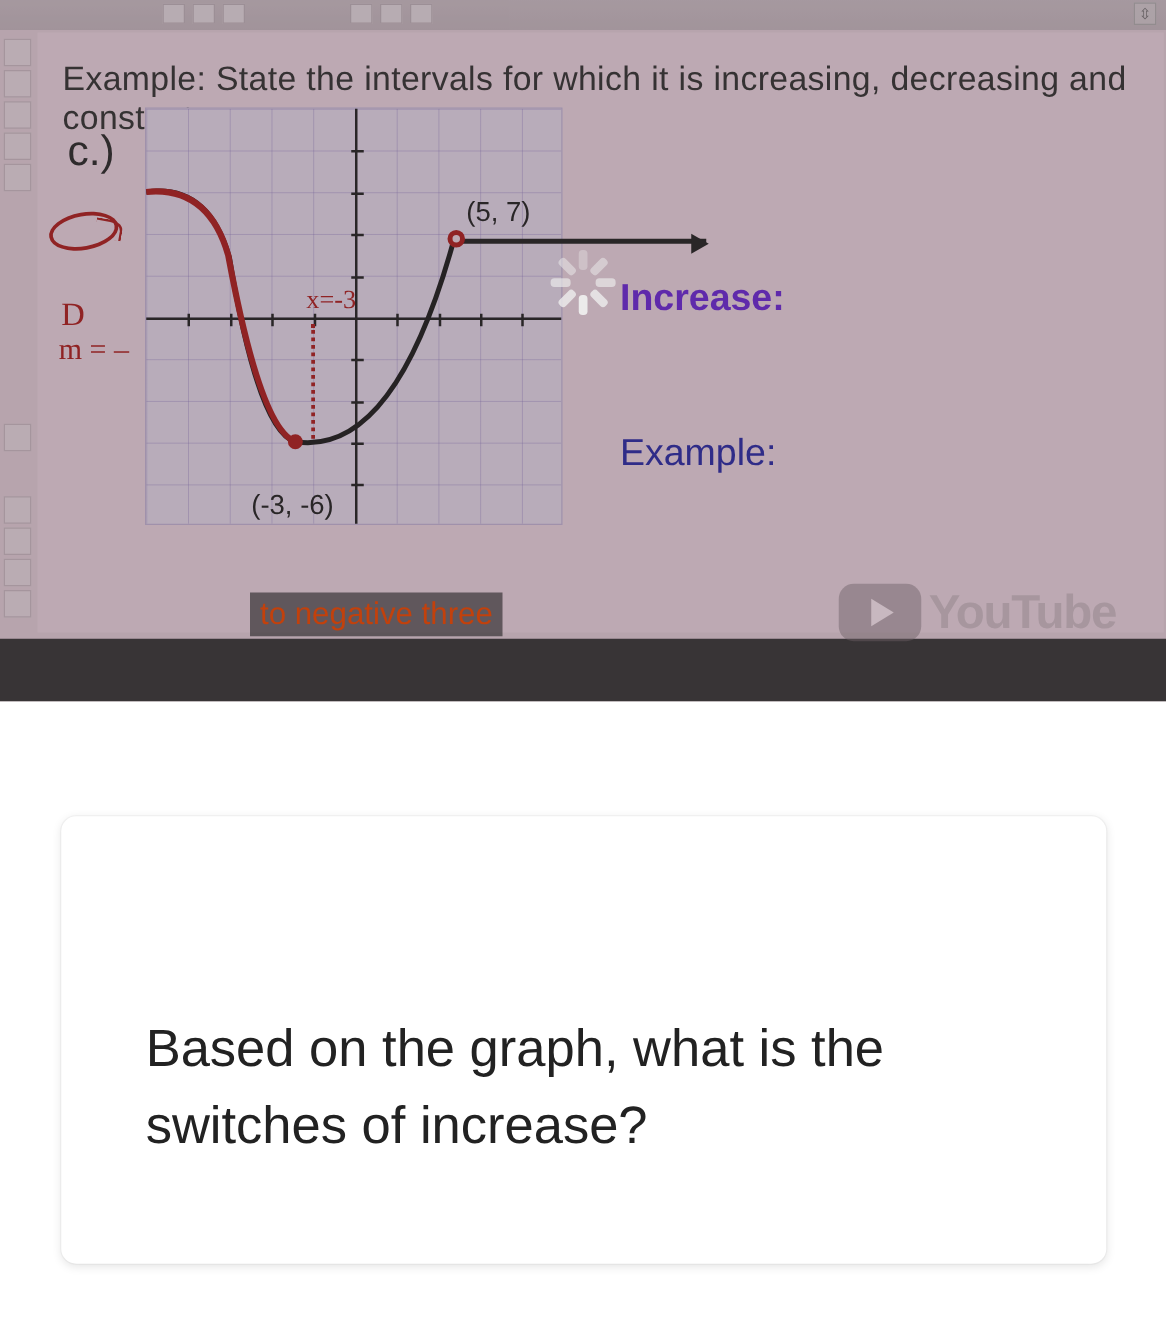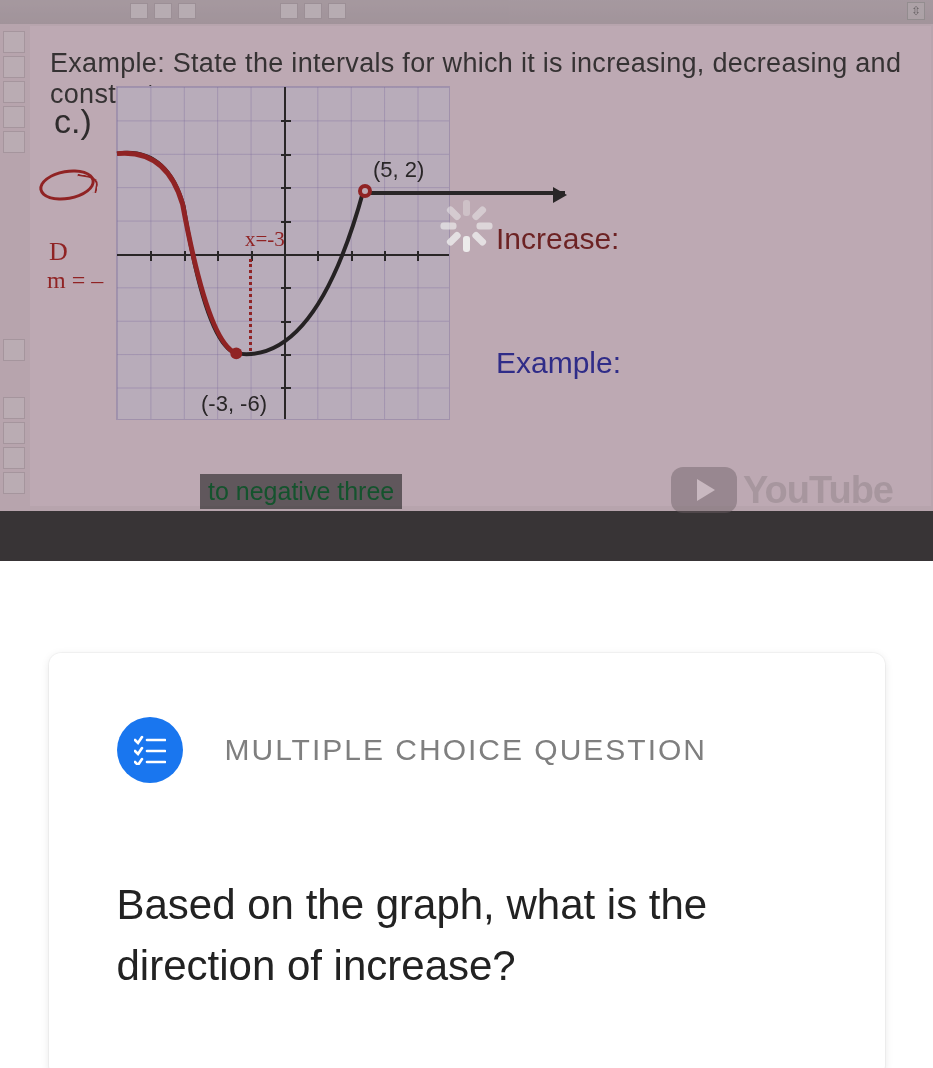--- a/index.html
+++ b/index.html
@@ -44,32 +44,32 @@
   .m-note { position:absolute; left:-70px; top:180px; font-size:24px; }
   .x-note { position:absolute; left:128px; top:140px; font-size:21px; }
   .vdash { position:absolute; left:132px; top:172px; width:0; height:92px; border-left:3px dotted #b01e1e; }
 
   .ray { position:absolute; left:248px; top:104px; width:200px; height:0; border-top:4px solid #222; }
   .ray:after{ content:""; position:absolute; right:-2px; top:-8px; border-left:14px solid #222; border-top:8px solid transparent; border-bottom:8px solid transparent;}
   .open-dot { position:absolute; width:14px; height:14px; border:4px solid #b01e1e; background:#efd7e3; border-radius:50%; }
 
   
   .ans { position:absolute; left:466px; font-size:30px; }
-  .ans.inc { top:196px; color:#7f1d1d; }
+  .ans.inc { top:196px; color:#6d28d9;font-weight:bold; }
   .ans.dec { top:254px; color:#a11616; }
   .ans.con { top:320px; color:#2a2aa8; }
   .dec-hand { font-family:"Comic Sans MS",cursive; font-size:38px; color:#b01e1e; vertical-align:-4px; }
 
   
   .spinner { position:absolute; left:440px; top:200px; width:52px; height:52px; z-index:50; pointer-events:none; }
   .spinner .bar { position:absolute; left:50%; top:50%; width:7px; height:16px; margin-left:-3.5px; margin-top:-26px; background:#eee; border-radius:3px; transform-origin:50% 26px; opacity:0.35; }
 
   
   .caption-box { position:absolute; left:200px; bottom:50px; z-index:45; }
-  .cap-line { display:inline-block; background:rgba(20,20,20,0.55); color:#14532d; font-size:25px; padding:3px 8px; margin-bottom:2px; }
+  .cap-line { display:inline-block; background:rgba(20,20,20,0.55); color:#c2410c; font-size:25px; padding:3px 8px; margin-bottom:2px; }
 
   .bottom-bar { position:absolute; left:0; right:0; bottom:0; height:50px; background:rgba(20,20,20,0.78); z-index:44; }
 
   
   .yt { position:absolute; right:40px; bottom:48px; z-index:46; display:flex; align-items:center; opacity:0.45; }
   .yt .chip { width:66px; height:46px; background:#6d6066; border-radius:12px; display:flex; align-items:center; justify-content:center; }
   .yt .tri { width:0; height:0; border-left:18px solid #d7ccd1; border-top:11px solid transparent; border-bottom:11px solid transparent; margin-left:4px;}
   .yt .word { font-size:38px; font-weight:700; color:#8d8086; margin-left:6px; letter-spacing:-1px; }
 
   
@@ -137,21 +137,21 @@
 
         <path d="M 0 67  Q 50 60 67 120  Q 90 260 120 268  Q 200 280 248 104" stroke="#1d1d1d" stroke-width="4" fill="none"></path>
 
         <path d="M 0 67  Q 50 62 66 118  Q 92 258 120 268" stroke="#b01e1e" stroke-width="5" fill="none"></path>
 
         <circle cx="120" cy="268" r="6" fill="#b01e1e"></circle>
       </svg>
       <div class="ray"></div>
       <div class="open-dot" style="left:241px; top:97px;"></div>
 
-      <div class="point-label" style="left:256px; top:70px;">(5, 2)</div>
+      <div class="point-label" style="left:256px; top:70px;">(5, 7)</div>
       <div class="point-label" style="left:84px; top:304px;">(-3, -6)</div>
 
       <div class="redcircle"></div>
       <div class="D-note hand-red">D</div>
       <div class="m-note hand-red">m = –</div>
       <div class="x-note hand-red">x=-3</div>
       <div class="vdash"></div>
     </div>
 
     <div class="ans inc">Increase:</div>
@@ -179,30 +179,15 @@
       </div>
     <div class="word">YouTube</div>
   </div>
 
   <div class="bottom-bar"></div>
   <div class="video-overlay"></div>
 </div>
 
 <div class="below">
   <div class="card">
-    <div class="card-head">
-      <div class="mc-icon">
-        <svg width="32" height="30" viewBox="0 0 32 30">
-          <g stroke="#fff" stroke-width="2.6" fill="none" stroke-linecap="round">
-            <polyline points="1,5 4,8 8,2"></polyline>
-            <line x1="13" y1="5" x2="31" y2="5"></line>
-            <polyline points="1,16 4,19 8,13"></polyline>
-            <line x1="13" y1="16" x2="31" y2="16"></line>
-            <polyline points="1,27 4,30 8,24"></polyline>
-            <line x1="13" y1="27" x2="31" y2="27"></line>
-          </g>
-        </svg>
-      </div>
-      <div class="mc-label">MULTIPLE CHOICE QUESTION</div>
-    </div>
-    <div class="q-text">Based on the graph, what is the direction of increase?</div>
+    <div class="q-text">Based on the graph, what is the switches of increase?</div>
   </div>
 </div>
 
 </body></html>

